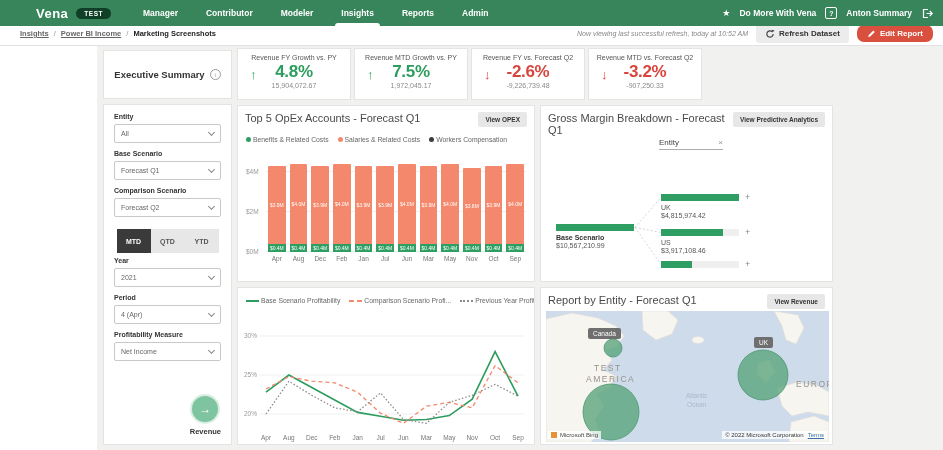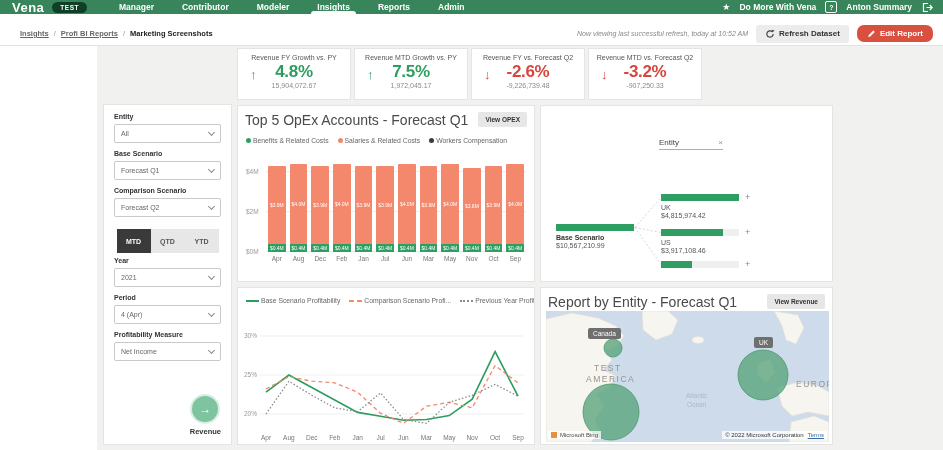--- a/index.html
+++ b/index.html
@@ -1,20 +1,20 @@
 <!DOCTYPE html>
 <html><head>
 <meta charset="utf-8">
 <style>
   html,body{margin:0;padding:0;background:#e9e9e9;}
   .screen{position:relative;width:943px;height:450px;overflow:hidden;background:#fff;
           font-family:"Liberation Sans",sans-serif;-webkit-font-smoothing:antialiased;}
   
-  .topnav{position:absolute;top:0;left:0;right:0;height:14px;background:#38855b;display:flex;
-          align-items:center;color:#fff;z-index:30;}
+  .topnav{position:absolute;top:0;left:0;right:0;height:26px;background:#38855b;display:flex;
+          align-items:center;color:#fff;z-index:30;padding-left:24px;}
   .logo{font-weight:bold;font-size:13px;margin-left:12px;letter-spacing:.5px;cursor:pointer;}
   .env-badge{background:#0f4027;color:#fff;font-size:6.5px;font-weight:bold;border-radius:8px;
              padding:2px 8px;margin-left:8px;letter-spacing:.5px;}
   .nav-items{display:flex;margin-left:18px;height:100%;}
   .nav-item{position:relative;font-size:8.5px;font-weight:bold;padding:0 14px;display:flex;
             align-items:center;cursor:pointer;}
   .nav-item.active::after{content:"";position:absolute;left:8px;right:8px;bottom:0;height:3px;
             background:#fff;border-radius:3px 3px 0 0;}
   .nav-right{margin-left:auto;display:flex;align-items:center;margin-right:10px;gap:9px;}
   .star-icon{font-size:9px;}
@@ -75,21 +75,21 @@
   .kpi-t{font-size:7px;color:#555;}
   .kpi-m{margin-top:1px;}
   .kpi-arrow{position:absolute;left:12px;top:18px;font-size:13px;}
   .kpi-v{font-size:17px;font-weight:bold;letter-spacing:-.3px;margin-top:20px;}
   .kpi-s{font-size:7px;color:#8a8a8a;margin-top:0px;}
   .kpi.up .kpi-arrow,.kpi.up .kpi-v{color:#2d9d5f;}
   .kpi.down .kpi-arrow,.kpi.down .kpi-v{color:#d8453c;}
   
   .panel{overflow:hidden;}
   .phead{display:flex;align-items:flex-start;justify-content:space-between;padding:6px 7px 0;}
-  .ptitle{font-size:14px;color:#4a4a4a;}
+  .ptitle{font-size:11px;color:#4a4a4a;}
   .pbtn{background:#e7e7e7;border:none;border-radius:2px;font-size:6.5px;font-weight:bold;
         color:#333;padding:4px 7px;font-family:inherit;cursor:pointer;white-space:nowrap;}
   .plegend{display:flex;gap:9px;padding:9px 8px 0;font-size:6.8px;color:#666;flex-wrap:nowrap;}
   .lg-item{display:flex;align-items:center;gap:2px;cursor:pointer;white-space:nowrap;}
   .lg-dot{width:5px;height:5px;border-radius:50%;display:inline-block;}
   .lg-line{width:13px;height:0;border-top:2px solid #2d9d5f;display:inline-block;}
   .lg-line.dash{border-top:2px dashed #f4876c;}
   .lg-line.dot{border-top:2px dotted #8a8a8a;}
   
   .opex-chart{position:absolute;left:8px;right:6px;top:50px;bottom:4px;cursor:pointer;}
@@ -162,21 +162,21 @@
             <path d="M5.5 5.5h5.5M8.8 3l2.4 2.5-2.4 2.5" fill="none" stroke="#fff" stroke-width="1.2"></path>
           </svg>
       </span>
     </div>
   </header>
 
   <div class="subbar">
     <div class="crumbs" id="crumbs">
         <span class="crumb-link">Insights</span>
         <span class="crumb-sep">/</span>
-        <span class="crumb-link">Profi BI Reports</span>
+        <span class="crumb-link">Power BI Income</span>
         <span class="crumb-sep">/</span>
         <span class="crumb-current">Marketing Screenshots</span>
       </div>
     <div class="sub-right">
       <span class="refresh-status">Now viewing last successful refresh, today at 10:52 AM</span>
       <button class="btn-refresh">
         <svg width="10" height="10" viewBox="0 0 12 12">
             <path d="M9.8 6a3.8 3.8 0 1 1-1.1-2.7" fill="none" stroke="#444" stroke-width="1.4"></path>
             <polygon points="8.2,0.8 11.4,1.9 9,4.3" fill="#444"></polygon>
           </svg>
@@ -187,20 +187,24 @@
             <path d="M1.5 10.8l.9-2.7 6-6 1.9 1.9-6 6z" fill="#fff"></path>
           </svg>
         <span>Edit Report</span>
       </button>
     </div>
   </div>
 
   <div class="main">
     <div class="canvas"></div>
 
+    <section class="card exec">
+      <span class="exec-t">Executive Summary</span>
+      <span class="info-icon">i</span>
+    </section>
 
     <section class="card filterp">
       <div id="filtersTop">
           <div class="f-label">Entity</div>
           <div class="dropdown">
             <span>All</span>
             <i class="chev"></i>
           </div>
           <div class="f-label">Base Scenario</div>
           <div class="dropdown">
@@ -370,20 +374,24 @@
             <div class="cat">Oct</div>
             <div class="cat">Sep</div>
           </div>
       <div class="ytick" style="top: 12px;">$4M</div>
           <div class="ytick" style="top: 52px;">$2M</div>
           <div class="ytick" style="top: 92px;">$0M</div>
         </div>
     </section>
 
     <section class="card panel" style="left:540px;top:60px;width:293px;height:177px">
+      <div class="phead">
+        <span class="ptitle">Gross Margin Breakdown -  Forecast Q1</span>
+        <button class="pbtn">View Predictive Analytics</button>
+      </div>
       <div class="entity-field">
         <span>Entity</span>
         <span class="entity-x">×</span>
       </div>
       <svg class="tree-links" id="treeLinks">
           <line x1="94" y1="121.5" x2="120" y2="91.5" stroke="#d6d6d6" stroke-dasharray="2 2"></line>
           <line x1="94" y1="121.5" x2="120" y2="126.5" stroke="#d6d6d6" stroke-dasharray="2 2"></line>
           <line x1="94" y1="121.5" x2="120" y2="158.5" stroke="#d6d6d6" stroke-dasharray="2 2"></line>
         </svg>
       <div class="tnode" style="left:15px;top:118px;width:95px">

